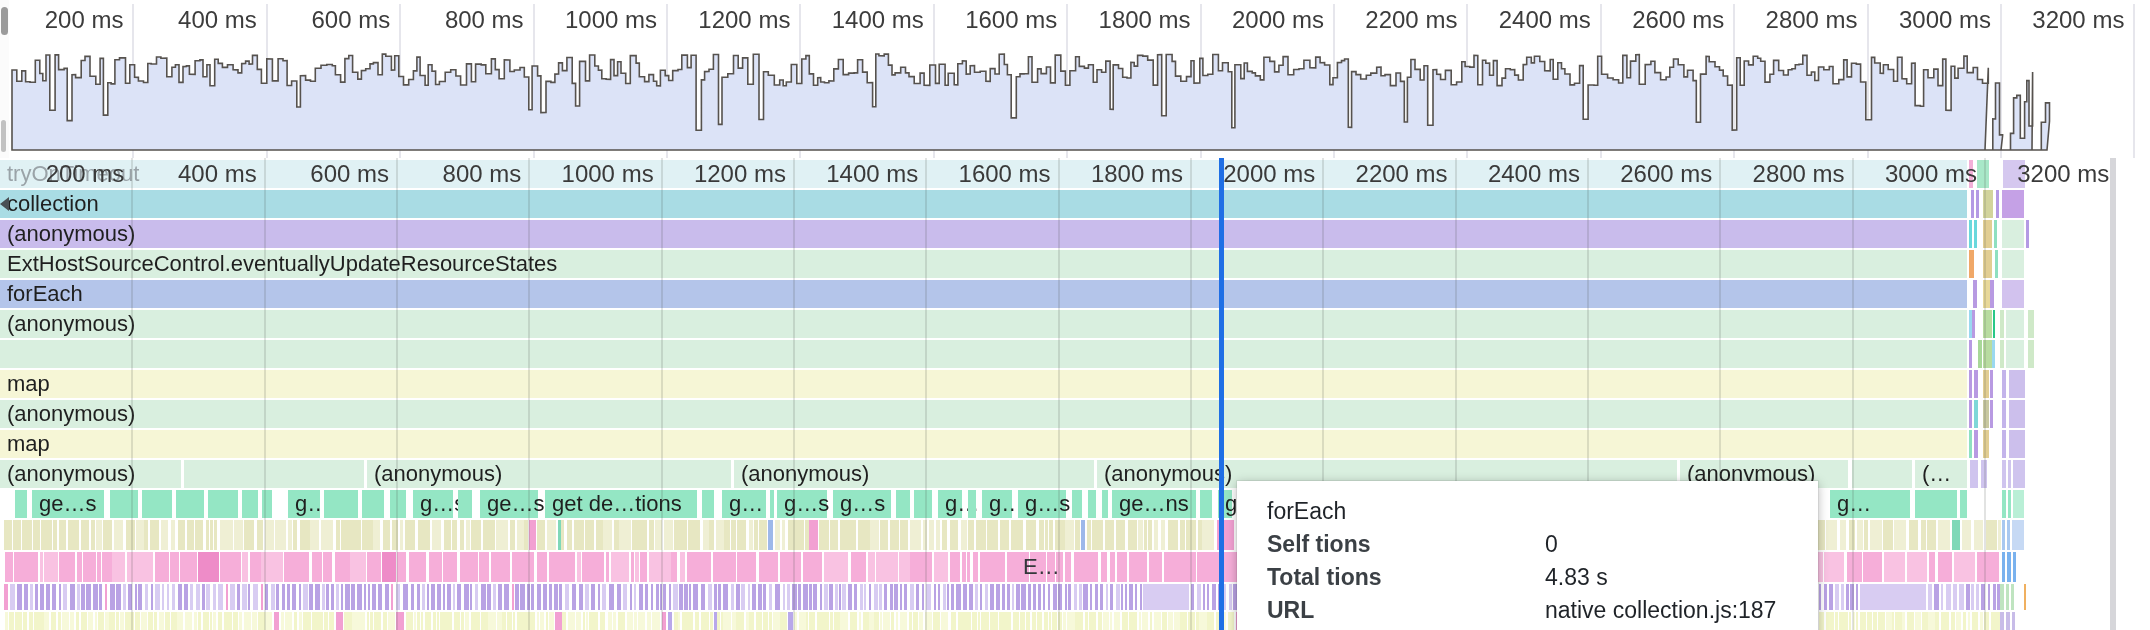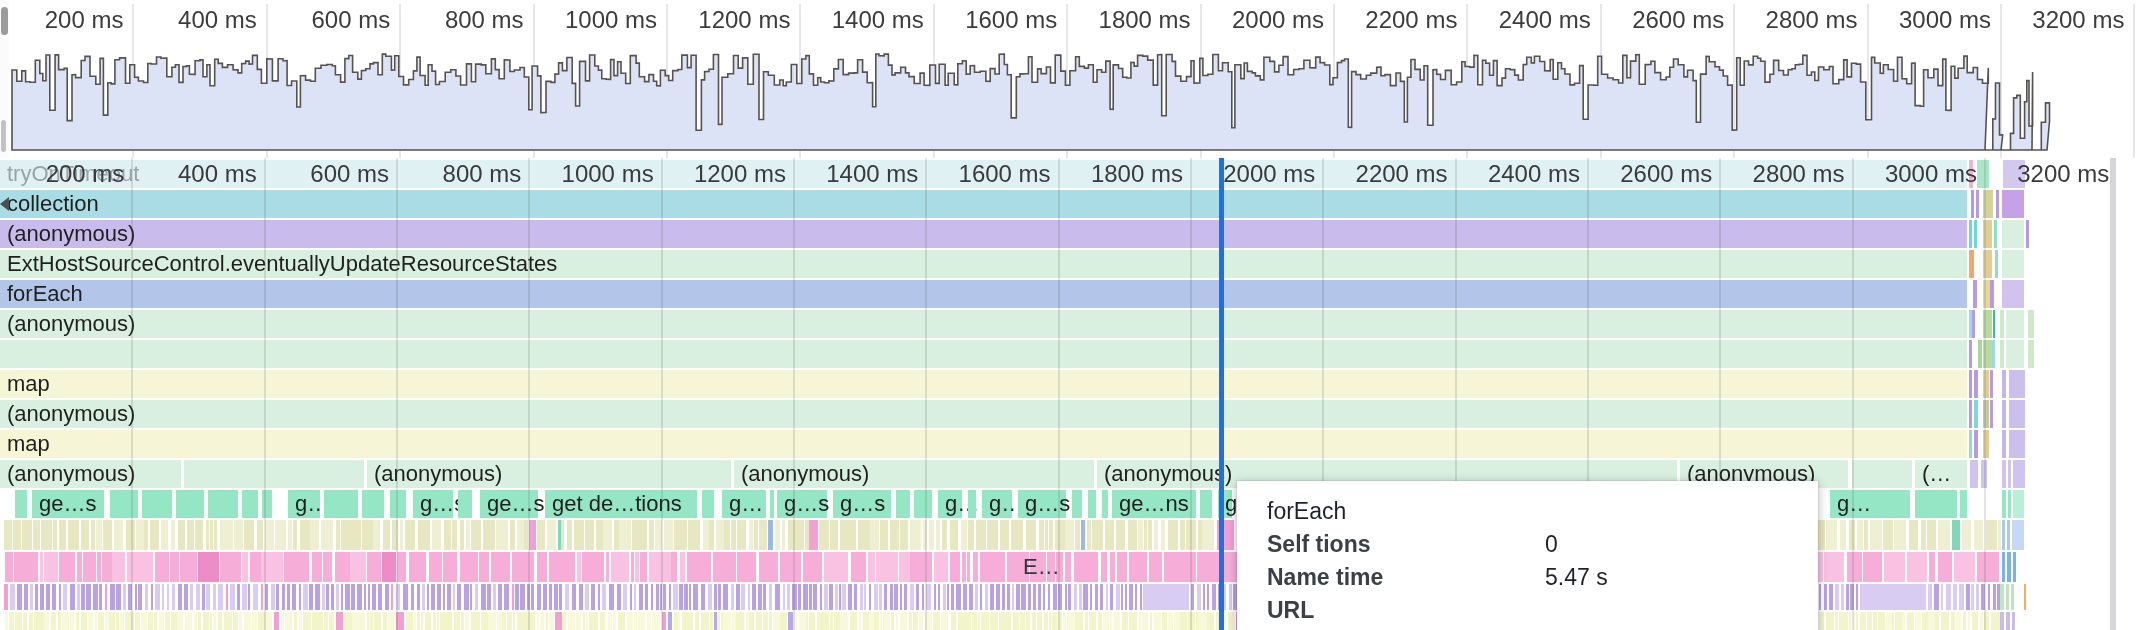--- a/index.html
+++ b/index.html
@@ -1378,25 +1378,26 @@
 
     <div id="tooltip">
       <div class="tt-row">
         <span class="tt-value">forEach</span>
       </div>
       <div class="tt-row">
         <span class="tt-label">Self tions</span>
         <span class="tt-value">0</span>
       </div>
       <div class="tt-row">
-        <span class="tt-label">Name time</span>
-        <span class="tt-value">5.47 s</span>
+        <span class="tt-label">Total tions</span>
+        <span class="tt-value">4.83 s</span>
       </div>
       <div class="tt-row">
         <span class="tt-label">URL</span>
+        <span class="tt-value">native collection.js:187</span>
       </div>
       <div class="tt-row">
         <span class="tt-label">Aggregated self time</span>
         <span class="tt-value">0</span>
       </div>
 
     </div>
   </div>
 </div>
 

